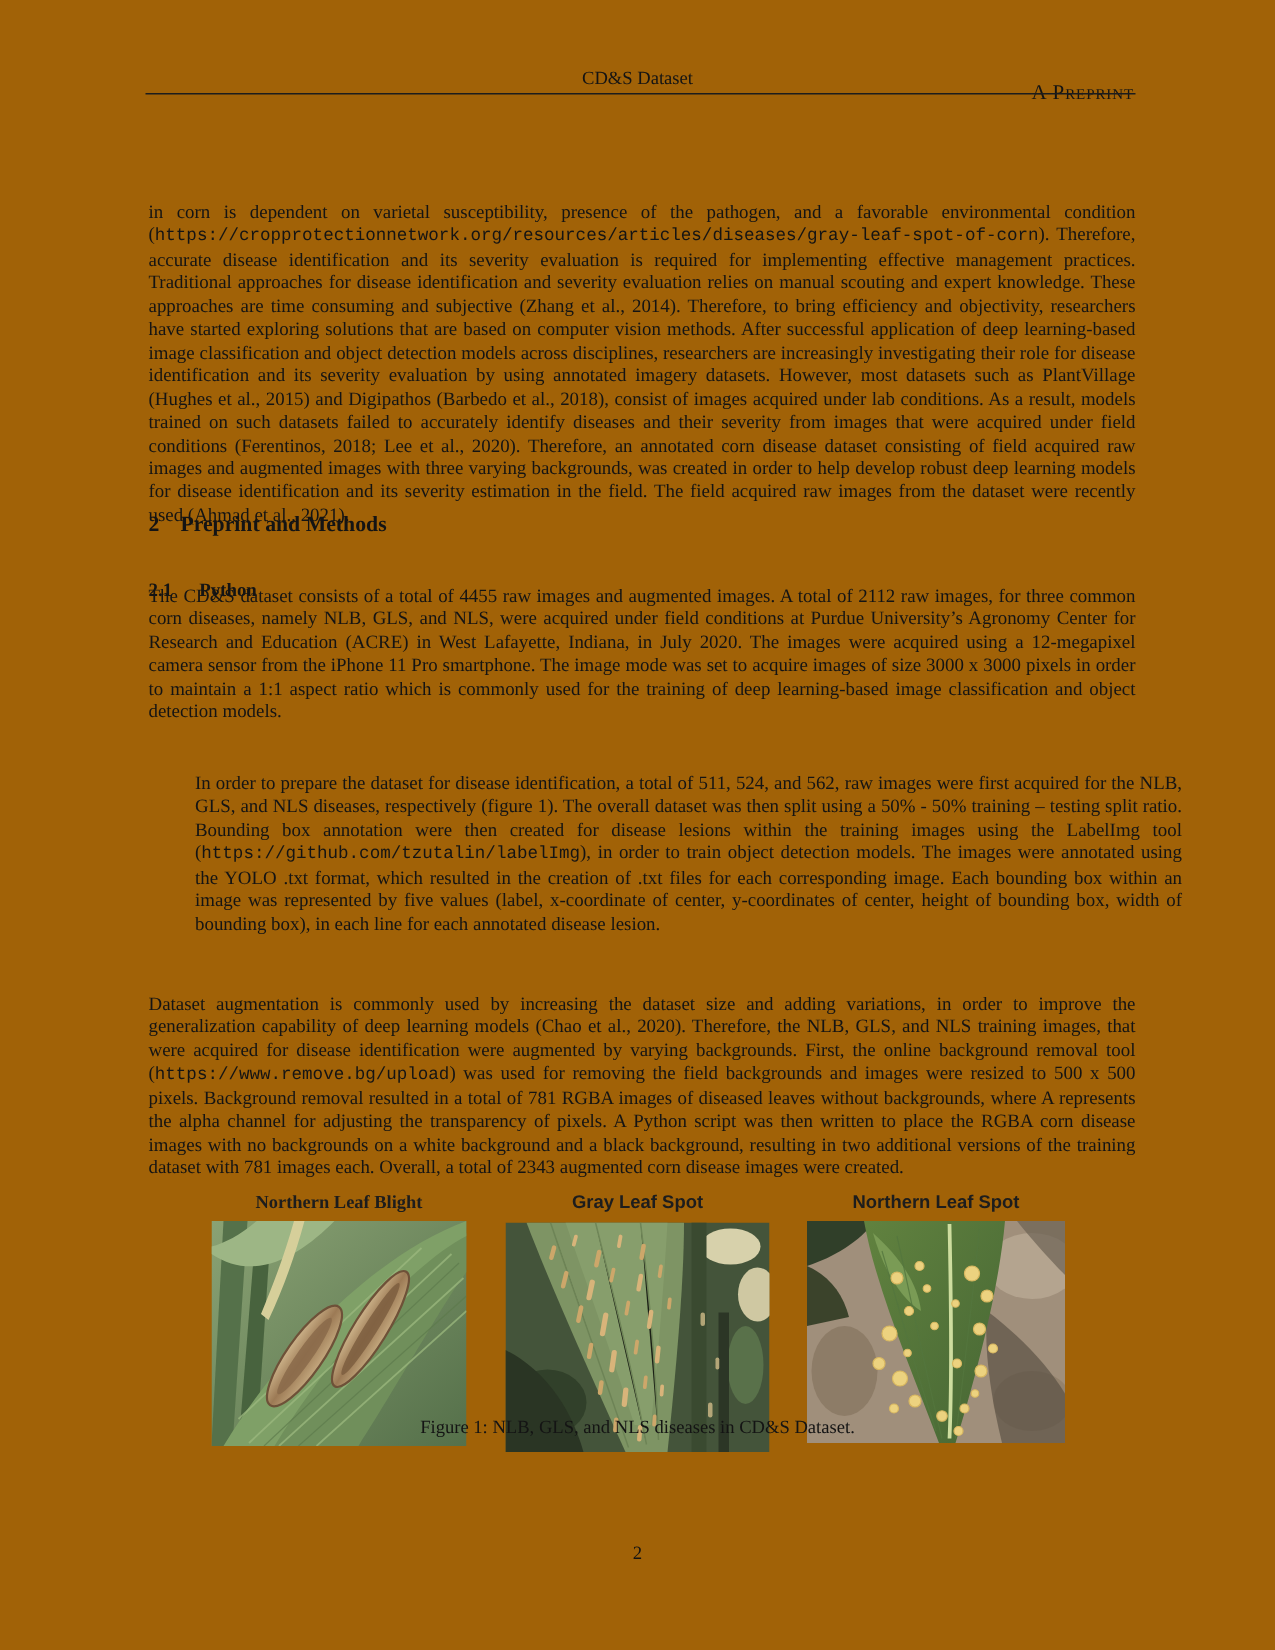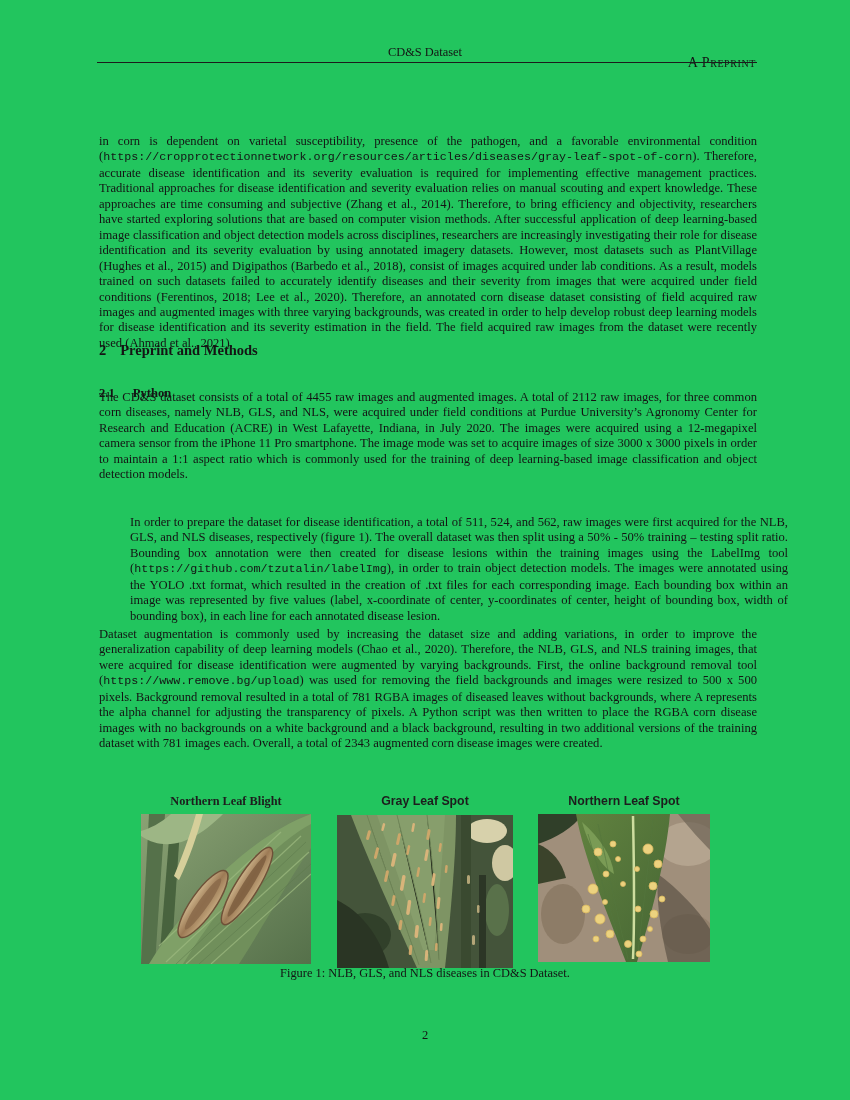--- a/index.html
+++ b/index.html
@@ -1,20 +1,20 @@
 <!DOCTYPE html>
 <html><head>
 <meta charset="utf-8">
 <style>
   * { margin:0; padding:0; box-sizing:border-box; }
   html,body { background:#ffffff; }
   .page {
     position:relative;
     width:850px; height:1100px;
-    background:#22c55e;
+    background:#a16207;
     font-family:"Liberation Serif","DejaVu Serif",serif;
     color:#141414;
     overflow:hidden;
   }
   .running-title {
     position:absolute; top:45px; left:0; width:850px;
     text-align:center; font-size:12.4px;
   }
   .preprint-label {
     position:absolute; top:55px; right:94px;
@@ -30,21 +30,21 @@
     text-align:justify;
   }
   .mono {
     font-family:"Liberation Mono","DejaVu Sans Mono",monospace;
     font-size:11.7px;
     color:#141414; text-decoration:none;
   }
   .p1 { top:95px;margin-top:39px; }
   .p2 { top:390px; }
   .p3 { top:515px;margin-left:31px; }
-  .p4 { top:627px; }
+  .p4 { top:662px; }
   .h2 {
     position:absolute; left:99px; top:342px;
     font-size:14.5px; font-weight:bold;
   }
   .h2 .sec-num { display:inline-block; margin-right:14px; }
   .h3 {
     position:absolute; left:99px; top:386px;
     font-size:12.6px; font-weight:bold;
   }
   .h3 .sec-num { display:inline-block; margin-right:18px; }
@@ -55,21 +55,21 @@
     text-align:center;
   }
   .lbl1 { top:794px; left:141px; width:170px;font-family:Liberation Serif, serif; }
   .lbl2 { top:794px; left:337px; width:176px; }
   .lbl3 { top:794px; left:538px; width:172px; }
   .photo { position:absolute; display:block; }
   .ph1 { top:814px; left:141px; width:170px; height:150px; }
   .ph2 { top:815px; left:337px; width:176px; height:153px; }
   .ph3 { top:814px; left:538px; width:172px; height:148px; }
   .figure-caption {
-    position:absolute; top:966px; left:0; width:850px;
+    position:absolute; top:944px; left:0; width:850px;
     text-align:center; font-size:12.4px;
   }
   .page-number {
     position:absolute; top:1028px; left:0; width:850px;
     text-align:center; font-size:12.5px;
   }
 </style>
 </head>
 <body>
 

